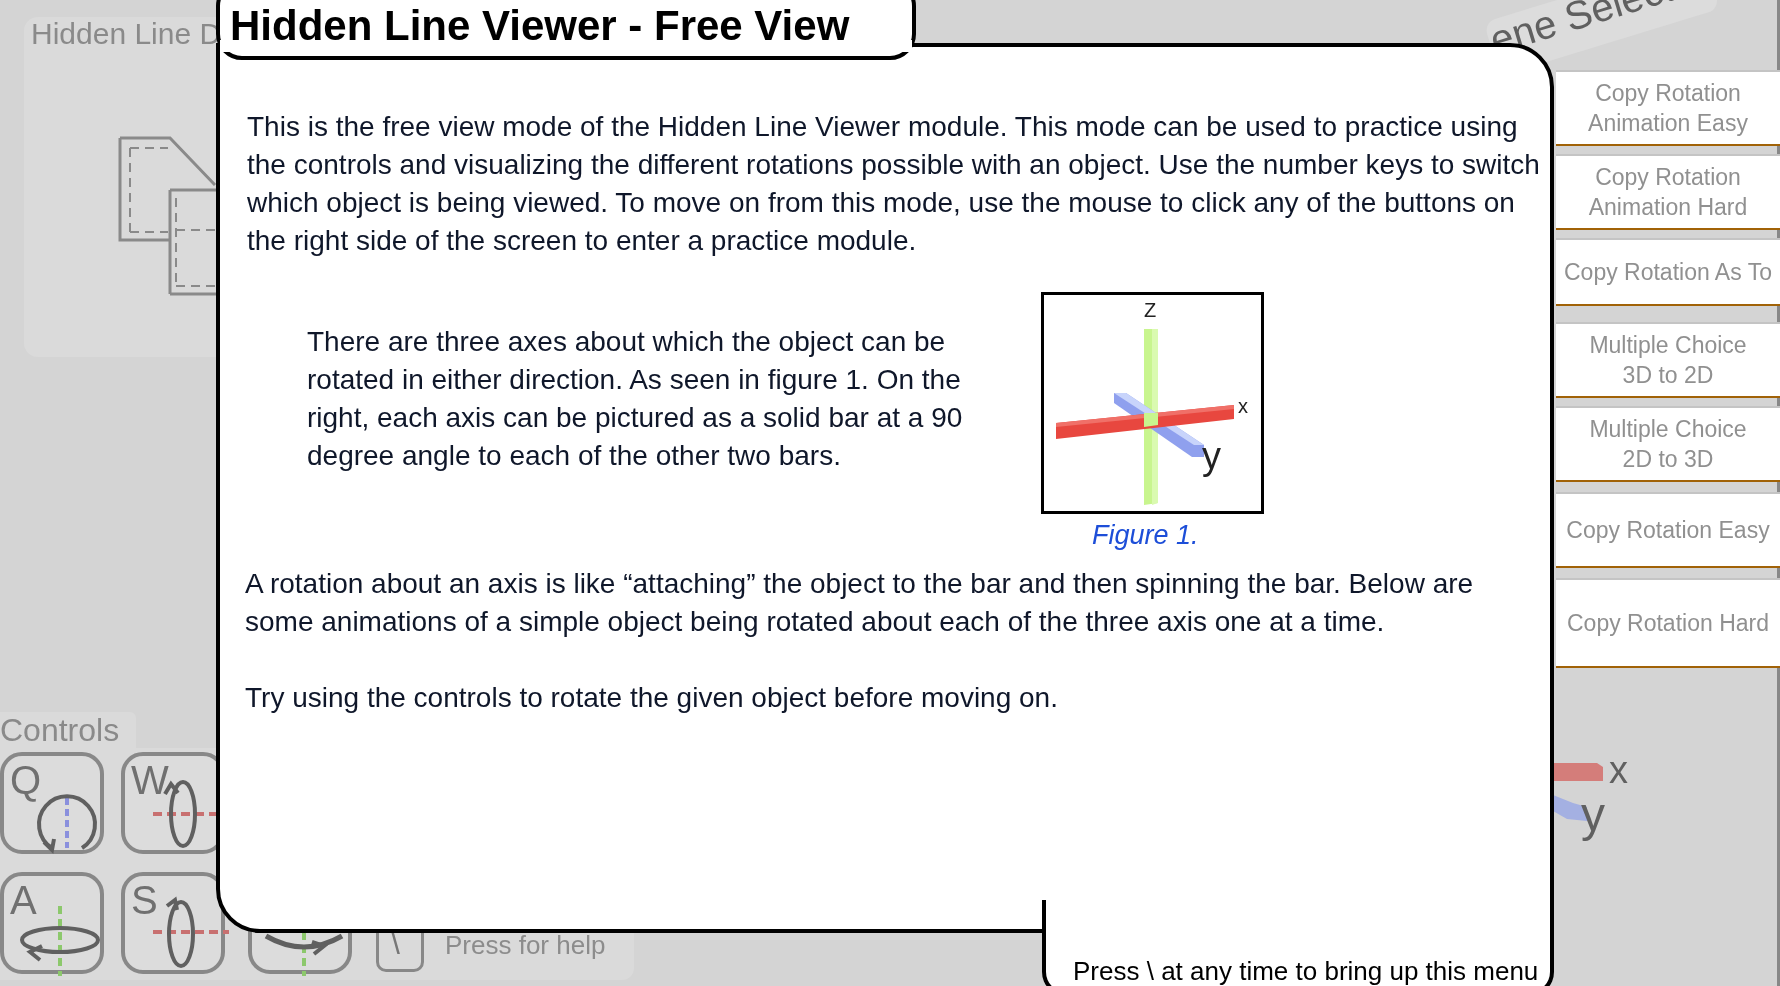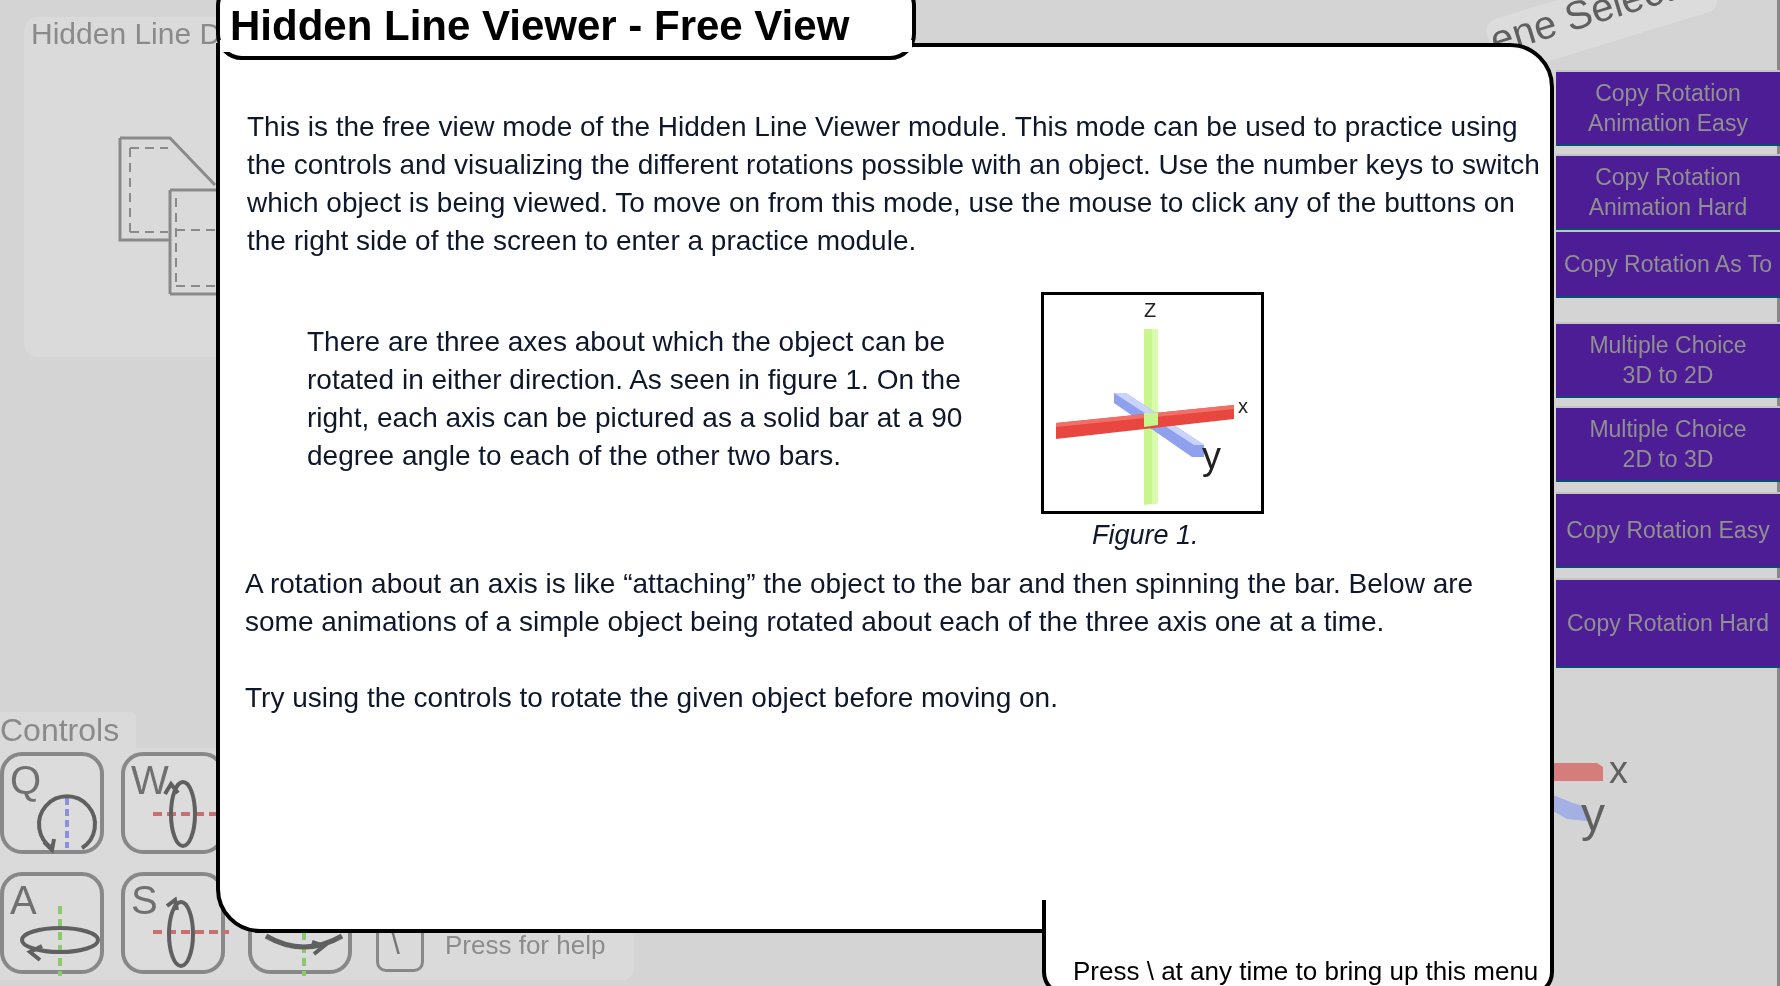--- a/index.html
+++ b/index.html
@@ -17,36 +17,36 @@
   .key { position: absolute; width: 104px; height: 102px; border: 4px solid #888; border-radius: 22px; background: #dcdcdc; }
   .key-letter { position: absolute; left: 6px; top: 2px; font-size: 40px; color: #707070; }
   .key svg { position: absolute; left: 0; top: 0; }
   .help-key { position: absolute; left: 376px; top: 918px; width: 48px; height: 54px; border: 3px solid #888; border-radius: 10px; }
   .help-key-glyph { position: absolute; left: 12px; top: 4px; font-size: 32px; color: #777; }
   .help-text { position: absolute; left: 445px; top: 930px; font-size: 26px; color: #8c8c8c; }
 
   .sidebar { position: absolute; left: 1553px; top: 0; width: 227px; height: 986px; background: #d4d4d4; border-right: 3px solid #888; }
   .scene-select-tab { position: absolute; left: 1500px; top: 20px; width: 230px; height: 56px; background: #dcdcdc; border-radius: 12px; transform: rotate(-17deg); transform-origin: left bottom; }
   .scene-select-title { position: absolute; left: 1498px; top: 18px; font-size: 40px; color: #606060; transform: rotate(-17deg); transform-origin: left bottom; white-space: nowrap; }
-  .scene-btn { position: absolute; left: 1556px; width: 224px; border-top: 2px solid #c4c4c4; border-bottom: 2px solid #0c4a6e; display: flex; align-items: center; justify-content: center; text-align: center; font-size: 23px; line-height: 30px; color: #909090; background: #4c1d95; white-space: pre-line; }
+  .scene-btn { position: absolute; left: 1556px; width: 224px; border-top: 2px solid #c4c4c4; border-bottom: 2px solid #a16207; display: flex; align-items: center; justify-content: center; text-align: center; font-size: 23px; line-height: 30px; color: #909090; background: #ffffff; white-space: pre-line; }
 
   .axis-gizmo { position: absolute; left: 1553px; top: 755px; }
 
   
   .modal-title-tab { position: absolute; left: 216px; top: -20px; width: 700px; height: 80px; background: #fff; border: 4px solid #000; border-radius: 26px; }
   .modal-body { position: absolute; left: 216px; top: 43px; width: 1338px; height: 890px; background: #fff; border: 4px solid #000; border-radius: 0 44px 0 44px; }
   .modal-cover { position: absolute; left: 220px; top: 40px; width: 692px; height: 12px; background: #fff; }
   .modal-title { position: absolute; left: 230px; top: 2px; font-size: 42px; font-weight: bold; color: #000; white-space: nowrap; }
   .footer-tab { position: absolute; left: 1042px; top: 900px; width: 512px; height: 96px; background: #fff; border: 4px solid #000; border-top: none; border-radius: 0 0 24px 24px; }
   .footer-cover { position: absolute; left: 1046px; top: 925px; width: 504px; height: 12px; background: #fff; }
   .footer-line { position: absolute; left: 1057px; font-size: 26px; color: #000; white-space: nowrap; }
 
   .para { position: absolute; font-size: 28px; line-height: 38px; color: #0f172a; }
   .figure-box { position: absolute; left: 1041px; top: 292px; width: 223px; height: 222px; border: 3px solid #000; background: #fff; }
-  .figure-caption { position: absolute; left: 1092px; top: 520px; font-size: 27px; font-style: italic; color: #0f172a; }
+  .figure-caption { position: absolute; left: 1092px; top: 520px; font-size: 27px; font-style: italic; color: #1d4ed8; }
 </style>
 </head>
 <body>
 
 <div class="viewer-panel"></div>
 <div class="viewer-title">Hidden Line Di</div>
 <svg class="object-svg" width="110" height="175" viewBox="0 0 110 175">
   <g fill="none" stroke="#8a8a8a" stroke-width="3">
     <polyline points="10,8 60,8 105,55"></polyline>
     <polyline points="10,8 10,110 60,110"></polyline>
@@ -114,21 +114,21 @@
 <div class="help-text">Press for help</div>
 
 <div class="sidebar"></div>
 <div class="scene-select-tab"></div>
 <div class="scene-select-title">ene Select</div>
 
 <div class="scene-btn" style="top:70px;height:76px;">Copy Rotation
 Animation Easy</div>
 <div class="scene-btn" style="top:154px;height:76px;">Copy Rotation
 Animation Hard</div>
-<div class="scene-btn" style="top:230px;height:68px;">Copy Rotation As To</div>
+<div class="scene-btn" style="top:238px;height:68px;">Copy Rotation As To</div>
 <div class="scene-btn" style="top:322px;height:76px;">Multiple Choice
 3D to 2D</div>
 <div class="scene-btn" style="top:406px;height:76px;">Multiple Choice
 2D to 3D</div>
 <div class="scene-btn" style="top:492px;height:76px;">Copy Rotation Easy</div>
 <div class="scene-btn" style="top:578px;height:90px;">Copy Rotation Hard</div>
 
 <svg class="axis-gizmo" width="120" height="100">
   <polygon points="0,8 44,8 50,12 50,26 0,26" fill="#d47d7a"></polygon>
   <polygon points="0,40 20,48 34,52 34,66 14,64 0,56" fill="#a4b0e2"></polygon>

